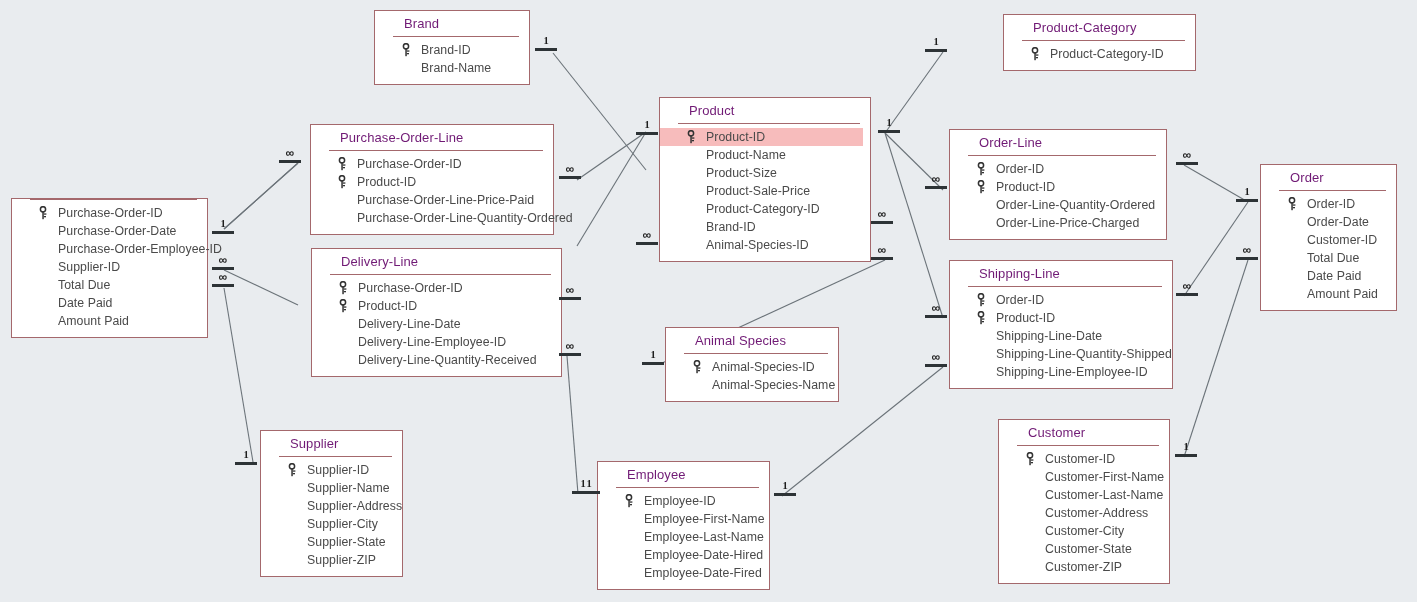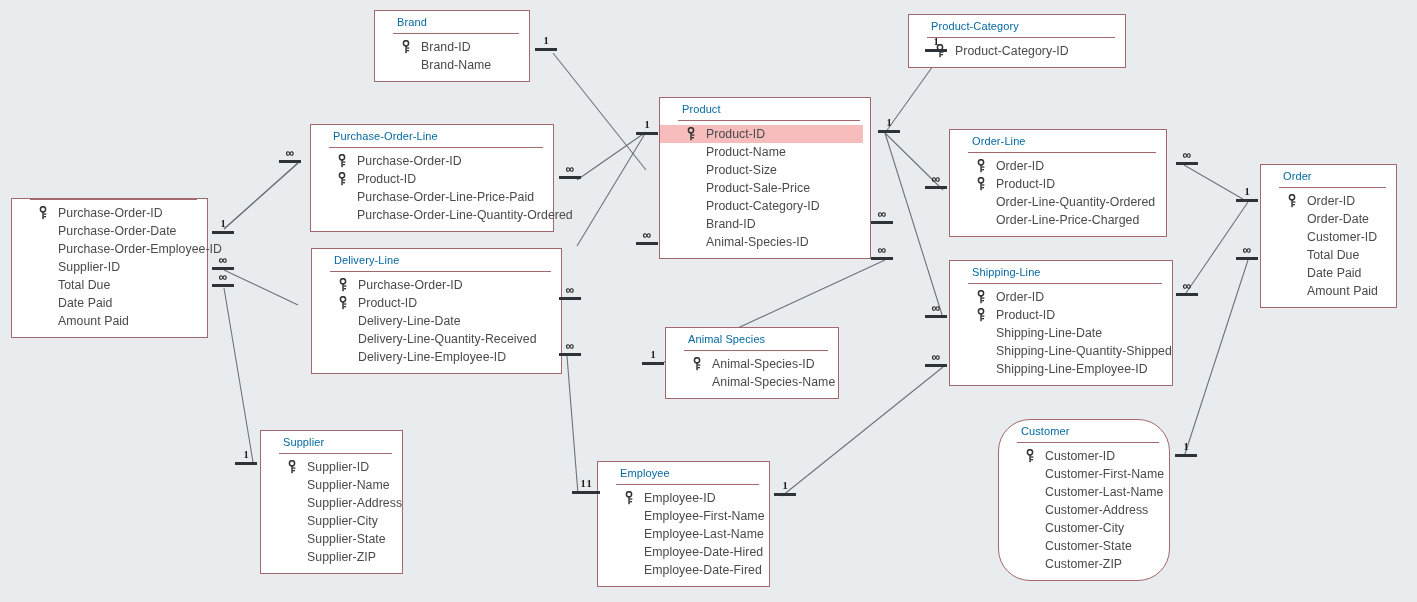--- a/index.html
+++ b/index.html
@@ -26,23 +26,23 @@
     pointer-events: none;
   }
   .table-box {
     position: absolute;
     background: #ffffff;
     border: 1px solid #a4686c;
     box-sizing: border-box;
     z-index: 5;
   }
   .tbl-title {
-    font-size: 11px;
-    color: #0369a1;
-    padding: 5px 0 5px 22px;
+    font-size: 13px;
+    color: #701a75;
+    padding: 5px 0 5px 29px;
     white-space: nowrap;
     letter-spacing: 0.1px;
   }
   .tbl-rule {
     height: 1px;
     background: #a4686c;
     margin: 0 10px 3px 18px;
   }
   .tbl-fields {
     padding: 1px 7px 7px 0;
@@ -128,21 +128,21 @@
         <div class="tbl-fields">
           <div class="field"><span class="keyicon"><svg viewBox="0 0 12 14" xmlns="http://www.w3.org/2000/svg">
                 <circle cx="6" cy="3.3" r="2.6" fill="none" stroke="#333" stroke-width="1.5"></circle>
                 <rect x="5.3" y="5.2" width="1.5" height="8" fill="#333"></rect>
                 <rect x="6.8" y="7.4" width="2.6" height="1.3" fill="#333"></rect>
                 <rect x="6.8" y="10" width="2.2" height="1.3" fill="#333"></rect>
               </svg></span><span>Brand-ID</span></div>
           <div class="field"><span>Brand-Name</span></div>
         </div>
       </div>
-      <div class="table-box" style="left: 908px; top: 14px; width: 218px;">
+      <div class="table-box" style="left: 1003px; top: 14px; width: 193px;">
         <div class="tbl-title">Product-Category</div>
         <div class="tbl-rule"></div>
         <div class="tbl-fields">
           <div class="field"><span class="keyicon"><svg viewBox="0 0 12 14" xmlns="http://www.w3.org/2000/svg">
                 <circle cx="6" cy="3.3" r="2.6" fill="none" stroke="#333" stroke-width="1.5"></circle>
                 <rect x="5.3" y="5.2" width="1.5" height="8" fill="#333"></rect>
                 <rect x="6.8" y="7.4" width="2.6" height="1.3" fill="#333"></rect>
                 <rect x="6.8" y="10" width="2.2" height="1.3" fill="#333"></rect>
               </svg></span><span>Product-Category-ID</span></div>
         </div>
@@ -249,22 +249,22 @@
                 <rect x="6.8" y="7.4" width="2.6" height="1.3" fill="#333"></rect>
                 <rect x="6.8" y="10" width="2.2" height="1.3" fill="#333"></rect>
               </svg></span><span>Purchase-Order-ID</span></div>
           <div class="field"><span class="keyicon"><svg viewBox="0 0 12 14" xmlns="http://www.w3.org/2000/svg">
                 <circle cx="6" cy="3.3" r="2.6" fill="none" stroke="#333" stroke-width="1.5"></circle>
                 <rect x="5.3" y="5.2" width="1.5" height="8" fill="#333"></rect>
                 <rect x="6.8" y="7.4" width="2.6" height="1.3" fill="#333"></rect>
                 <rect x="6.8" y="10" width="2.2" height="1.3" fill="#333"></rect>
               </svg></span><span>Product-ID</span></div>
           <div class="field"><span>Delivery-Line-Date</span></div>
+          <div class="field"><span>Delivery-Line-Employee-ID</span></div>
           <div class="field"><span>Delivery-Line-Quantity-Received</span></div>
-          <div class="field"><span>Delivery-Line-Employee-ID</span></div>
         </div>
       </div>
       <div class="table-box" style="left: 949px; top: 260px; width: 224px;">
         <div class="tbl-title">Shipping-Line</div>
         <div class="tbl-rule"></div>
         <div class="tbl-fields">
           <div class="field"><span class="keyicon"><svg viewBox="0 0 12 14" xmlns="http://www.w3.org/2000/svg">
                 <circle cx="6" cy="3.3" r="2.6" fill="none" stroke="#333" stroke-width="1.5"></circle>
                 <rect x="5.3" y="5.2" width="1.5" height="8" fill="#333"></rect>
                 <rect x="6.8" y="7.4" width="2.6" height="1.3" fill="#333"></rect>
@@ -287,21 +287,21 @@
         <div class="tbl-fields">
           <div class="field"><span class="keyicon"><svg viewBox="0 0 12 14" xmlns="http://www.w3.org/2000/svg">
                 <circle cx="6" cy="3.3" r="2.6" fill="none" stroke="#333" stroke-width="1.5"></circle>
                 <rect x="5.3" y="5.2" width="1.5" height="8" fill="#333"></rect>
                 <rect x="6.8" y="7.4" width="2.6" height="1.3" fill="#333"></rect>
                 <rect x="6.8" y="10" width="2.2" height="1.3" fill="#333"></rect>
               </svg></span><span>Animal-Species-ID</span></div>
           <div class="field"><span>Animal-Species-Name</span></div>
         </div>
       </div>
-      <div class="table-box" style="left: 998px; top: 419px; width: 172px; border-radius: 32px;">
+      <div class="table-box" style="left: 998px; top: 419px; width: 172px;">
         <div class="tbl-title">Customer</div>
         <div class="tbl-rule"></div>
         <div class="tbl-fields">
           <div class="field"><span class="keyicon"><svg viewBox="0 0 12 14" xmlns="http://www.w3.org/2000/svg">
                 <circle cx="6" cy="3.3" r="2.6" fill="none" stroke="#333" stroke-width="1.5"></circle>
                 <rect x="5.3" y="5.2" width="1.5" height="8" fill="#333"></rect>
                 <rect x="6.8" y="7.4" width="2.6" height="1.3" fill="#333"></rect>
                 <rect x="6.8" y="10" width="2.2" height="1.3" fill="#333"></rect>
               </svg></span><span>Customer-ID</span></div>
           <div class="field"><span>Customer-First-Name</span></div>

